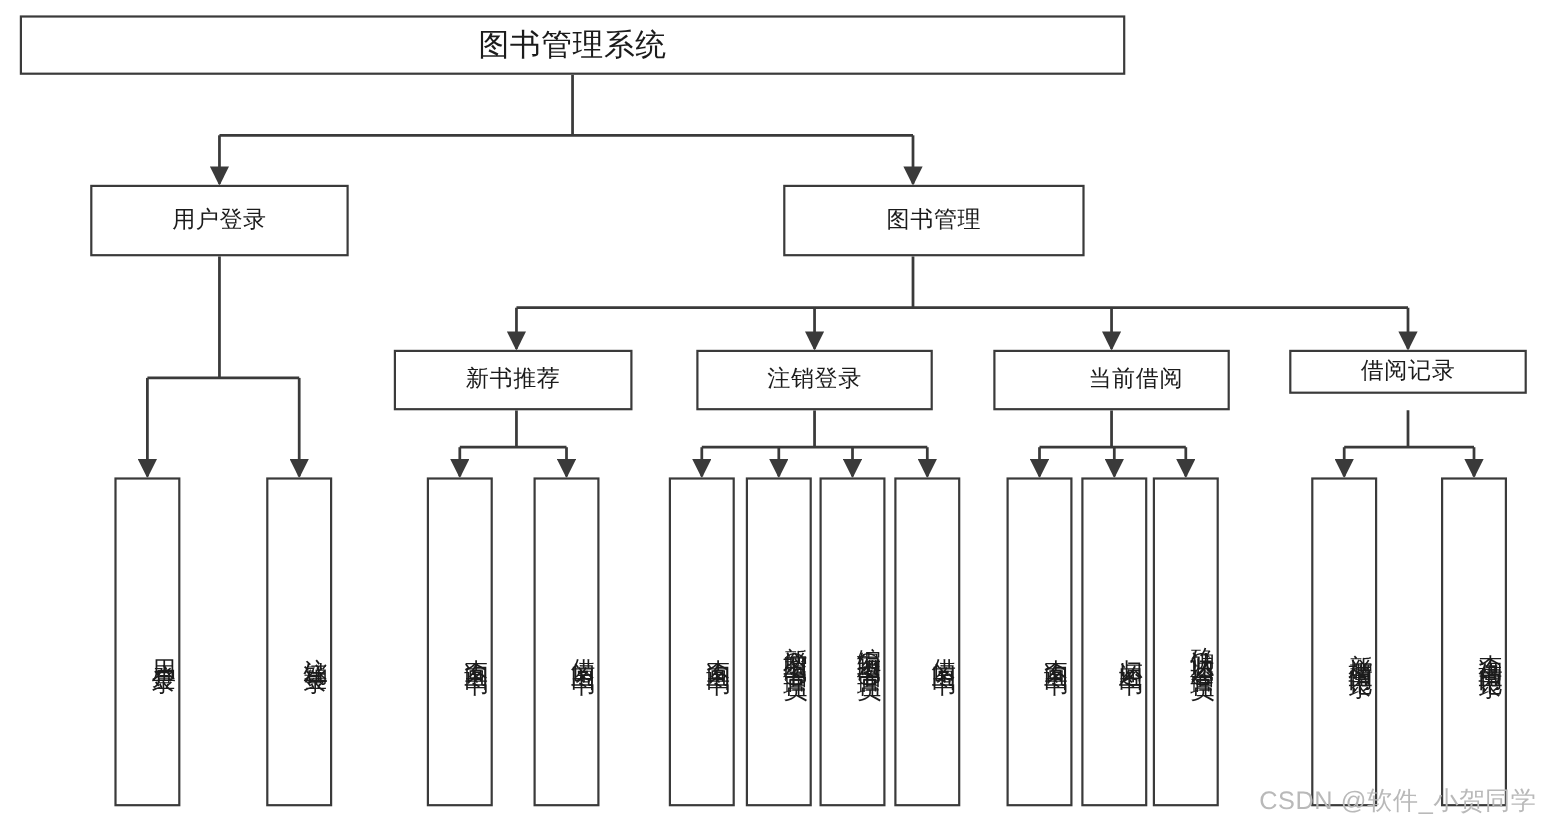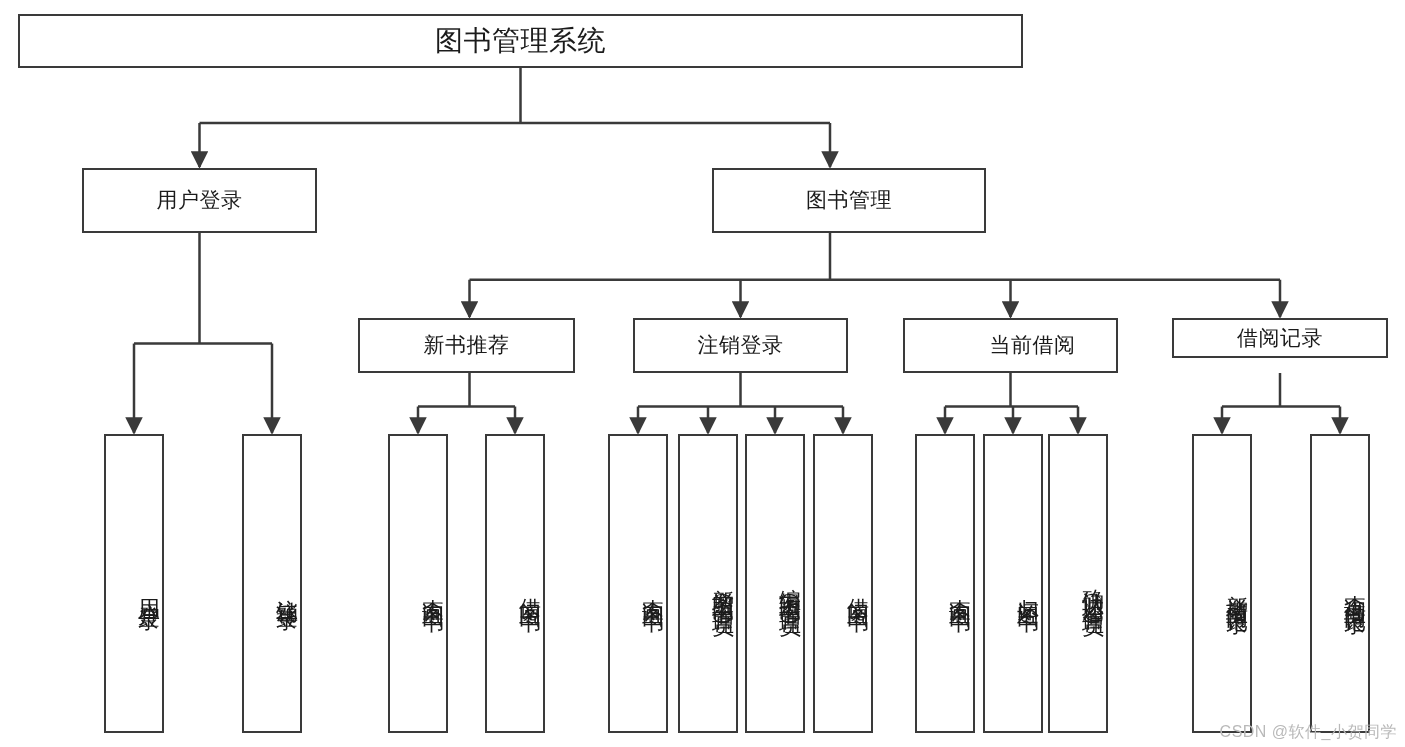--- a/index.html
+++ b/index.html
@@ -53,21 +53,21 @@
   .node.leaf .vtext {
     writing-mode: vertical-rl;
     text-orientation: upright;
     display: block;
     white-space: nowrap;
   }
   .watermark {
     position: absolute;
     right: 8px;
     bottom: 4px;
-    font-size: 16px;
+    font-size: 23px;
     color: #b9b9b9;
     letter-spacing: 0.5px;
     white-space: nowrap;
     font-family: "Liberation Sans", "DejaVu Sans", sans-serif;
   }
 </style>
 </head>
 <body>
 
 <div id="canvas">

